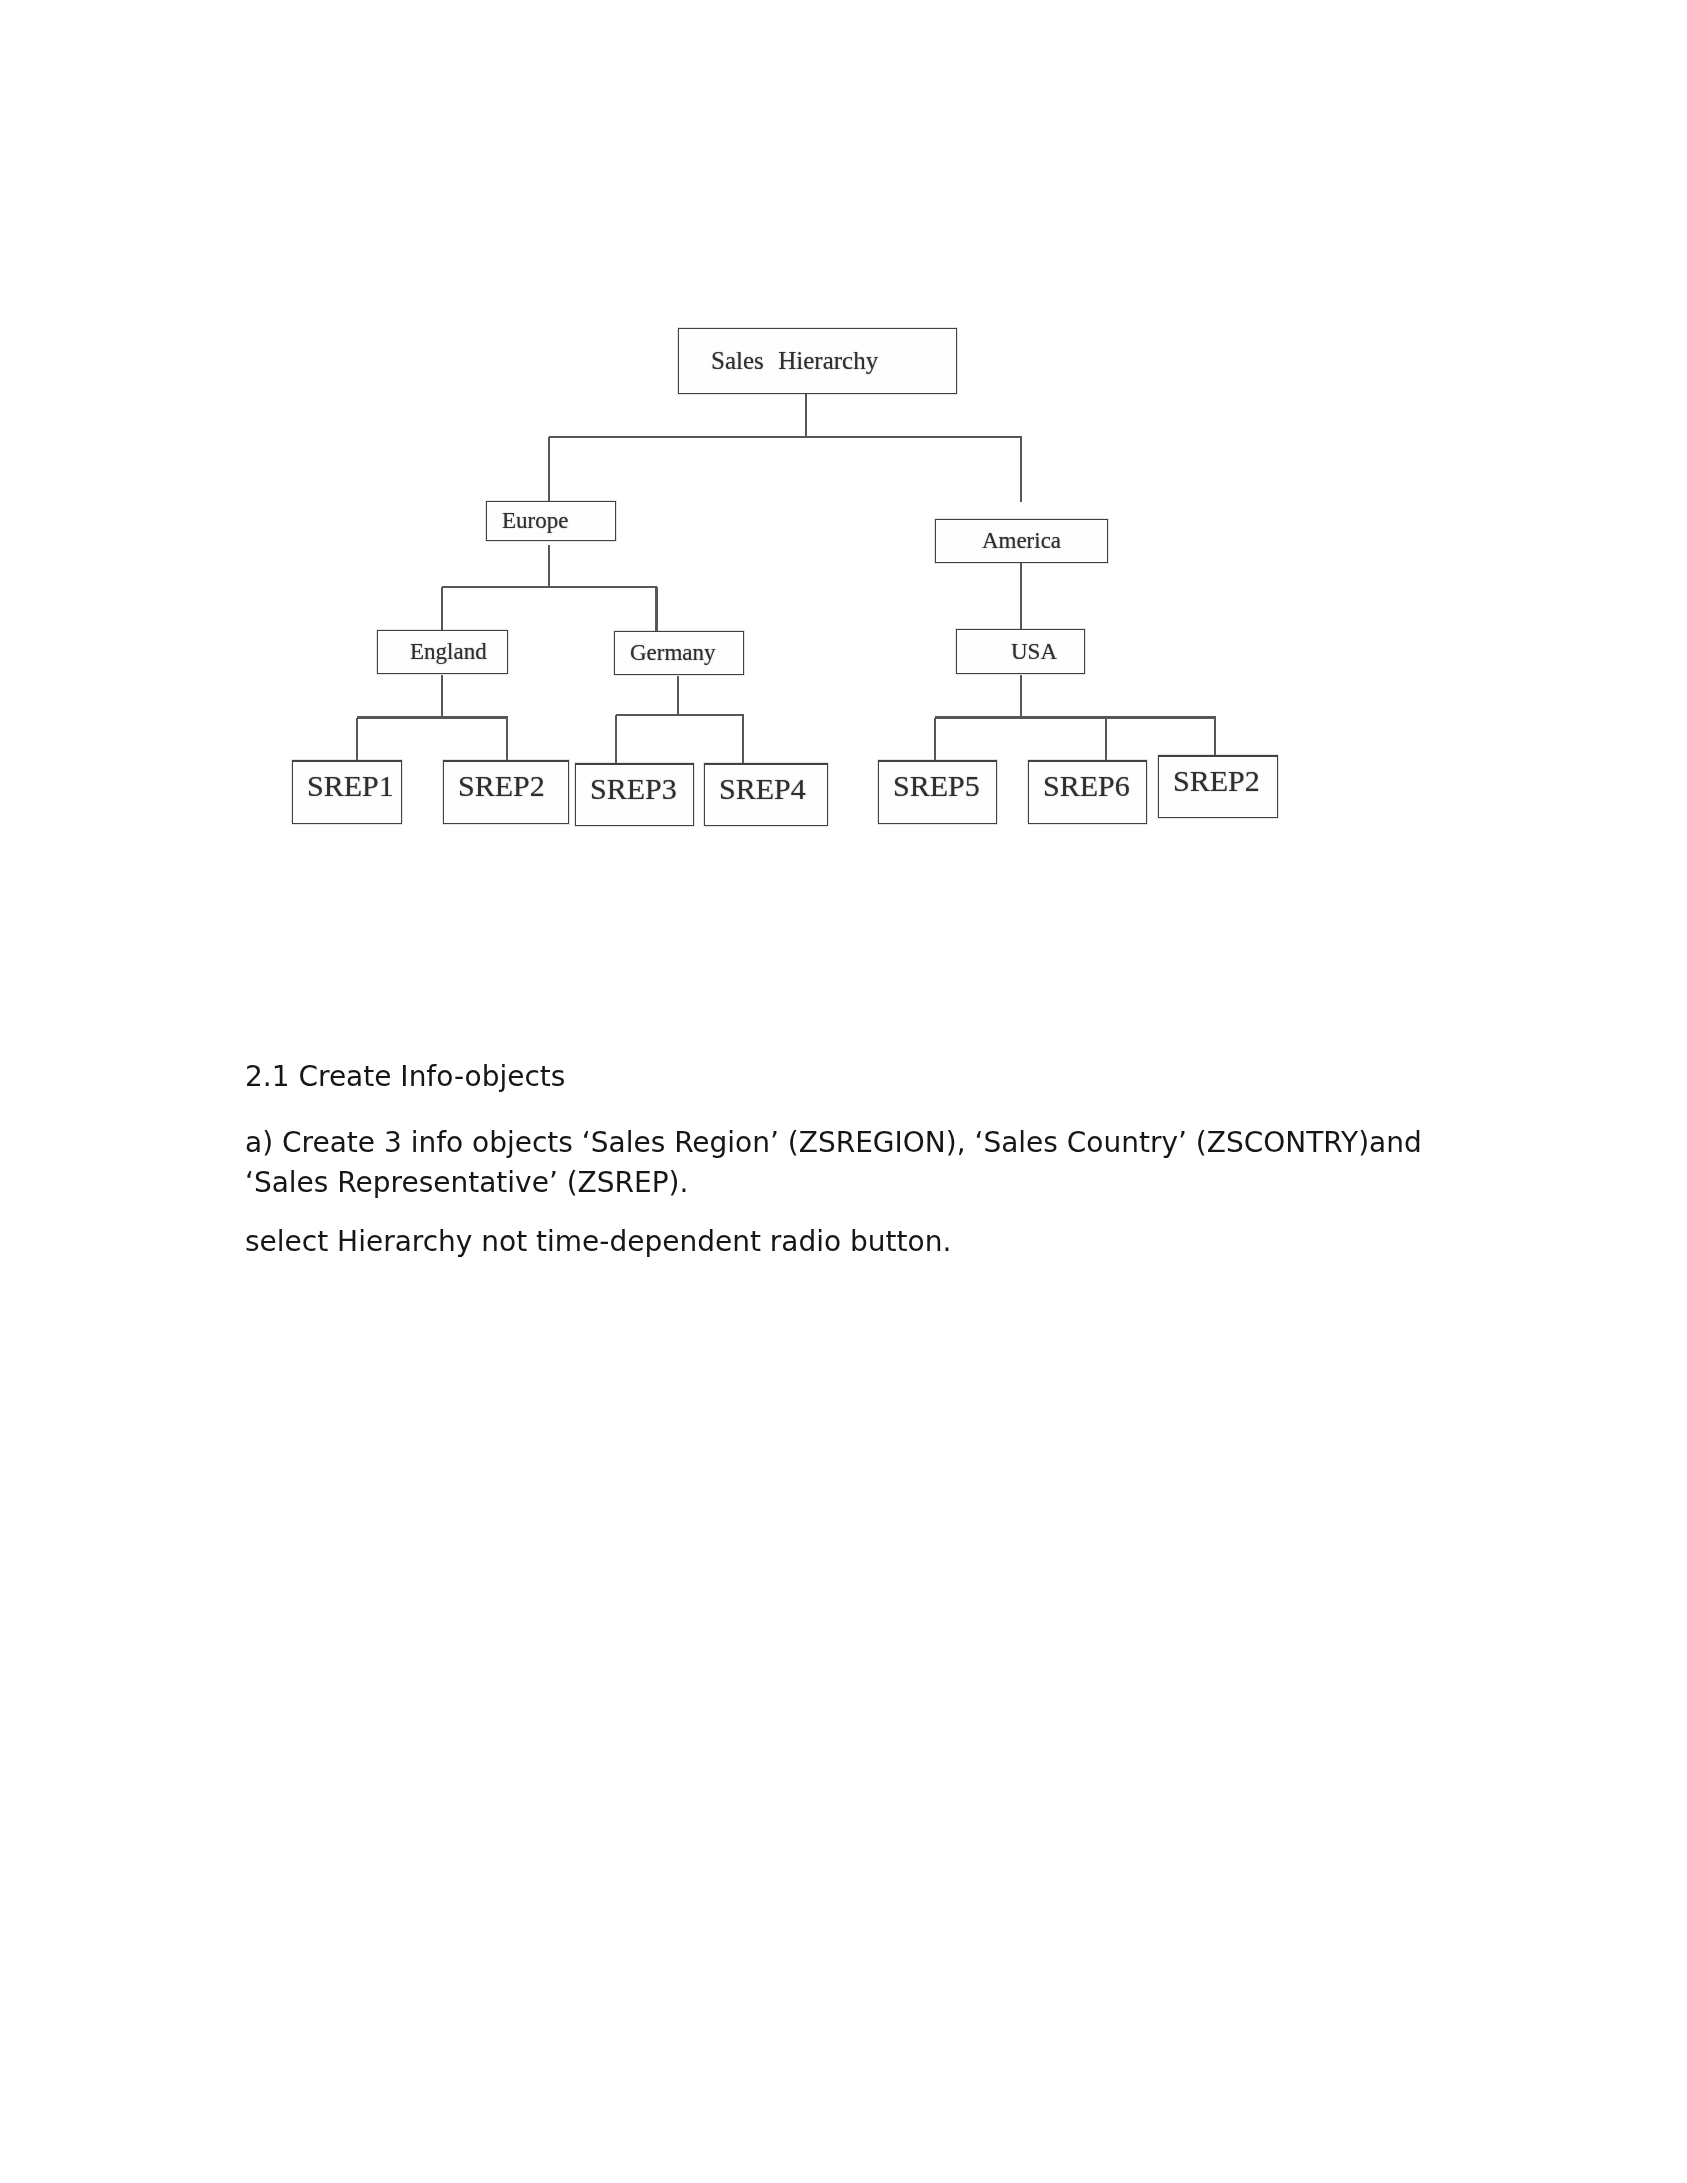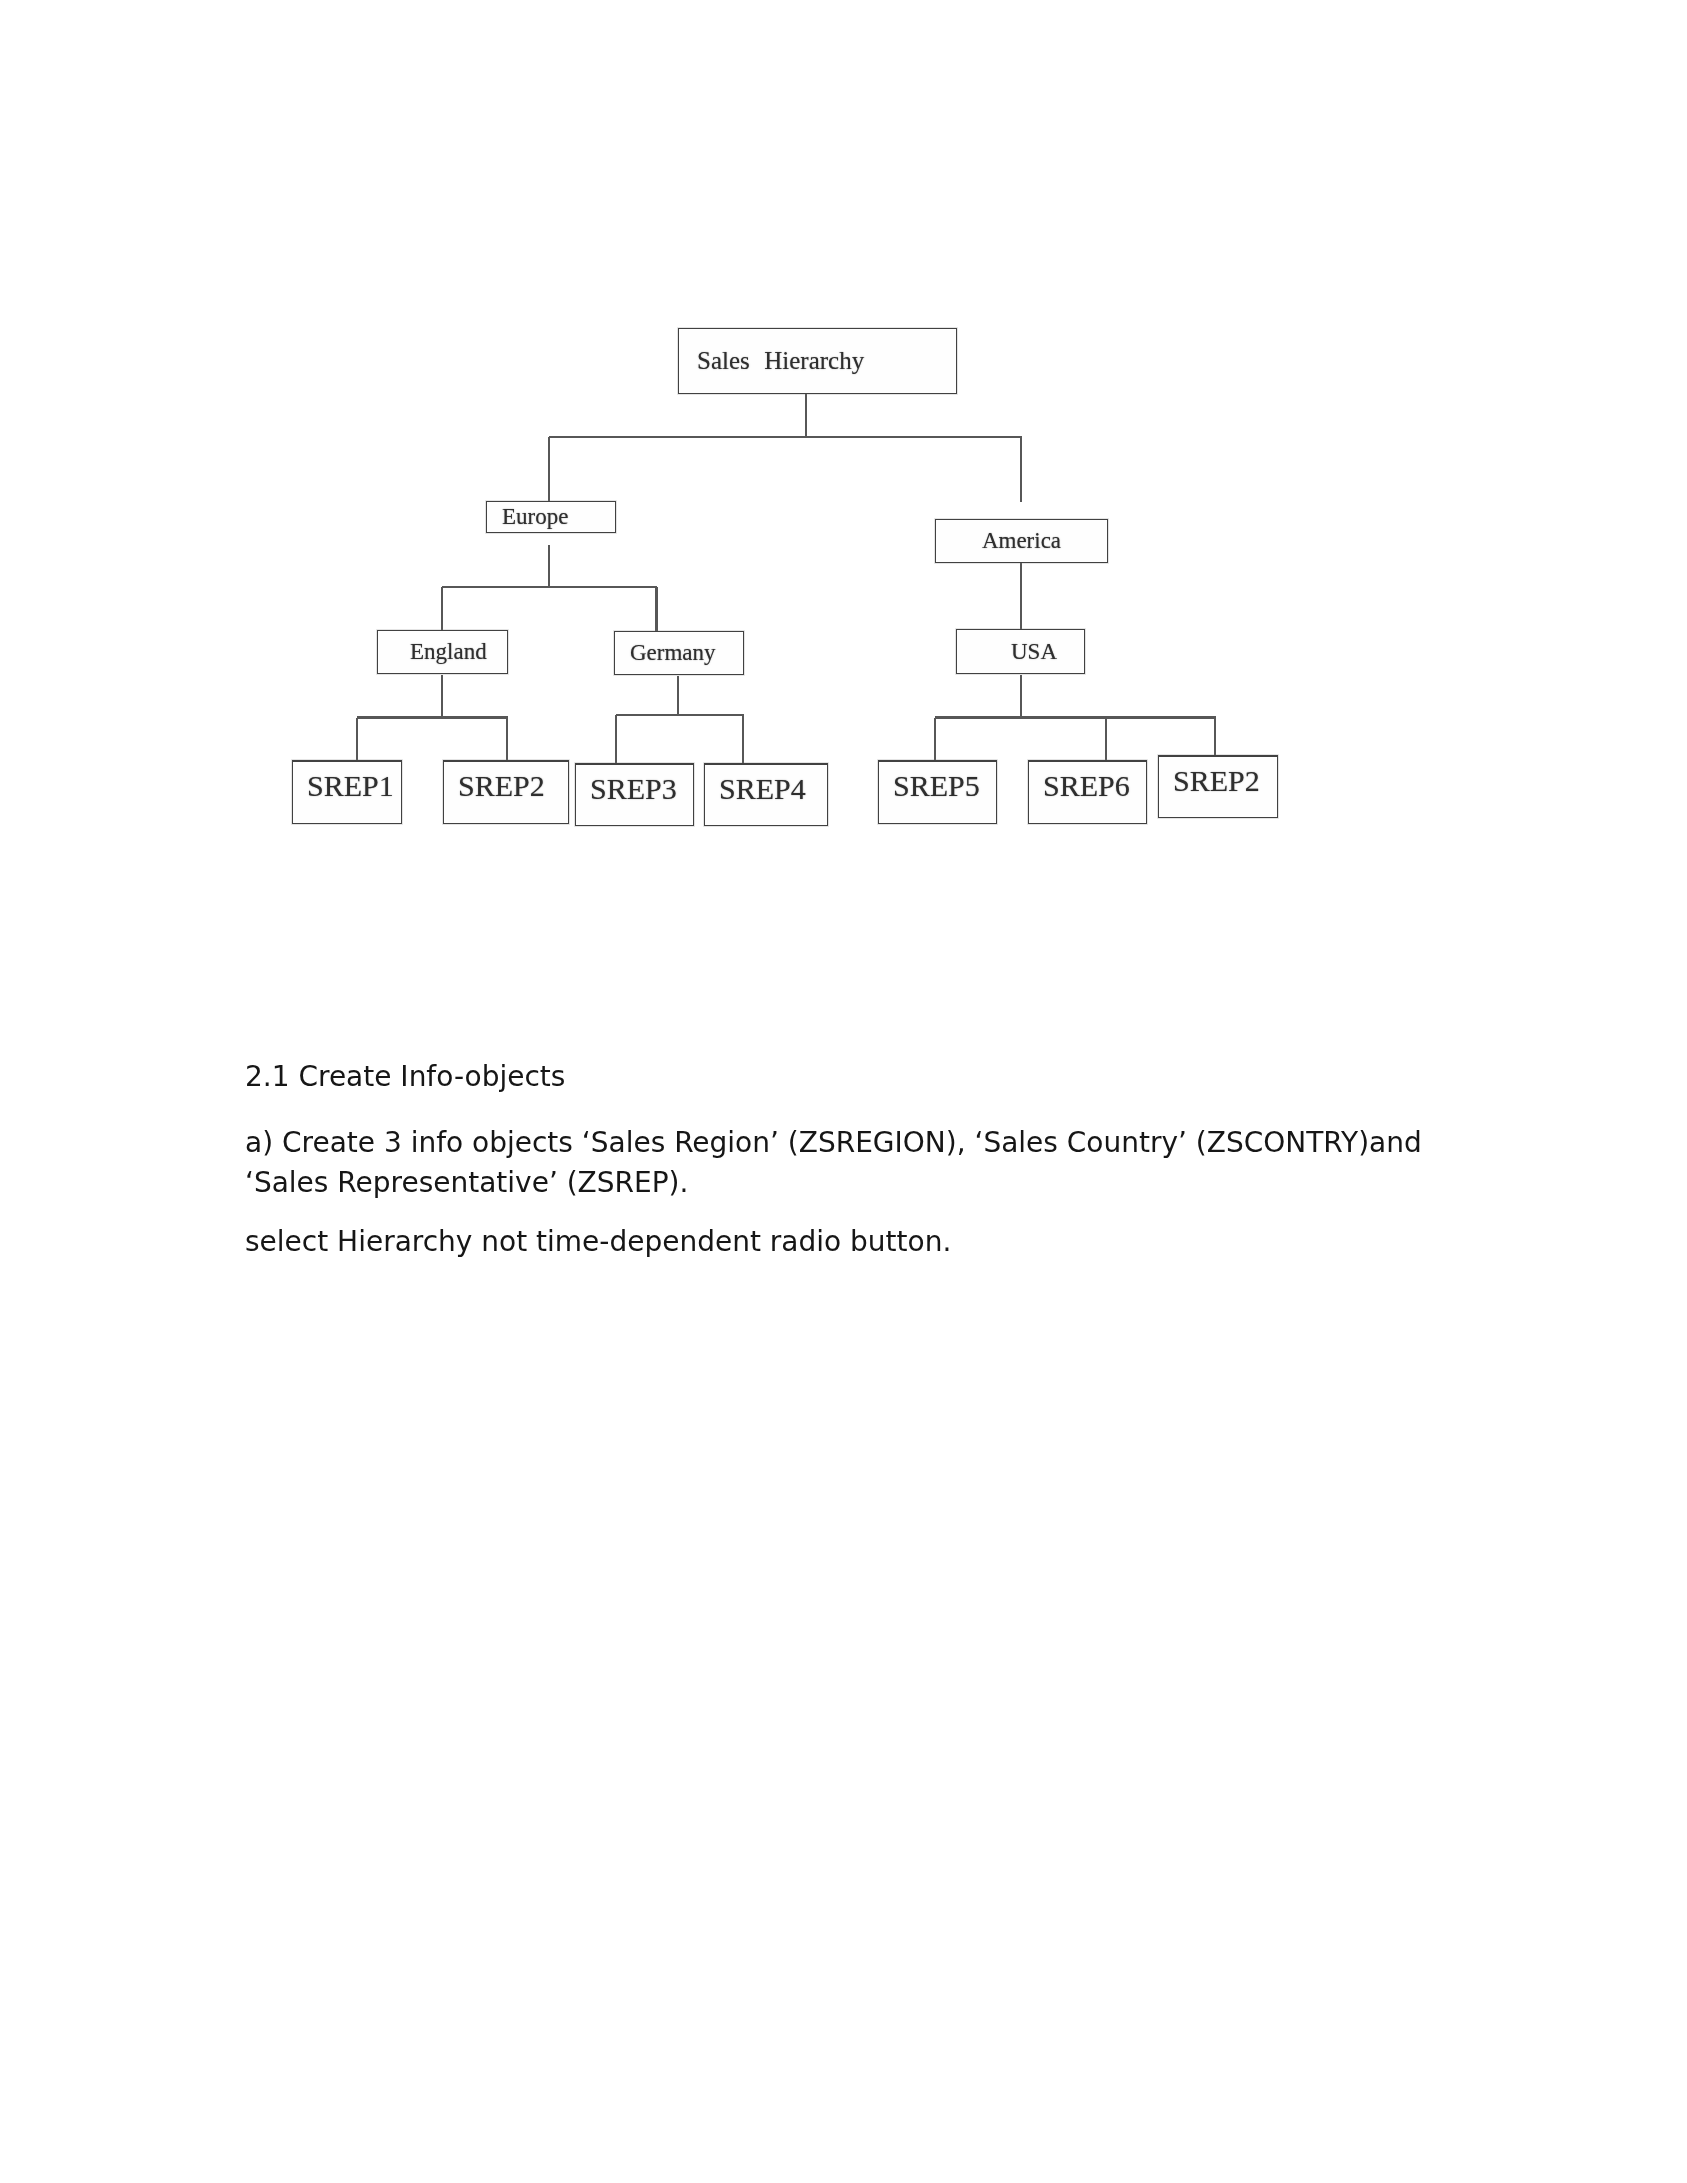--- a/index.html
+++ b/index.html
@@ -39,23 +39,23 @@
     align-items: center;
     justify-content: center;
     font-family: "Liberation Serif", "DejaVu Serif", serif;
     font-size: 23px;
     color: var(--diagram-text, #2e2e2e);
     text-shadow: 0 0 1.2px rgba(90,90,90,0.8);
     white-space: nowrap;
   }
 
   .n-sh  { left: 678px;  top: 328px; width: 279px; height: 66px;
-           justify-content: flex-start; padding-left: 18px;
+           justify-content: flex-start; padding-left: 32px;
            font-size: 25px; word-spacing: 8.2px; }
-  .n-eu  { left: 486px;  top: 501px; width: 130px; height: 32px;
+  .n-eu  { left: 486px;  top: 501px; width: 130px; height: 40px;
            justify-content: flex-start; padding-left: 15px; }
   .n-am  { left: 935px; top: 519px; width: 173px; height: 44px; }
   .n-en  { left: 377px;  top: 630px; width: 131px; height: 44px;
            justify-content: flex-start; padding-left: 32px; }
   .n-ge  { left: 614px;  top: 631px; width: 130px; height: 44px;
            justify-content: flex-start; padding-left: 15px; }
   .n-us  { left: 956px; top: 629px; width: 129px; height: 45px; padding-left: 27px; }
 
   .srep {
     align-items: flex-start;

